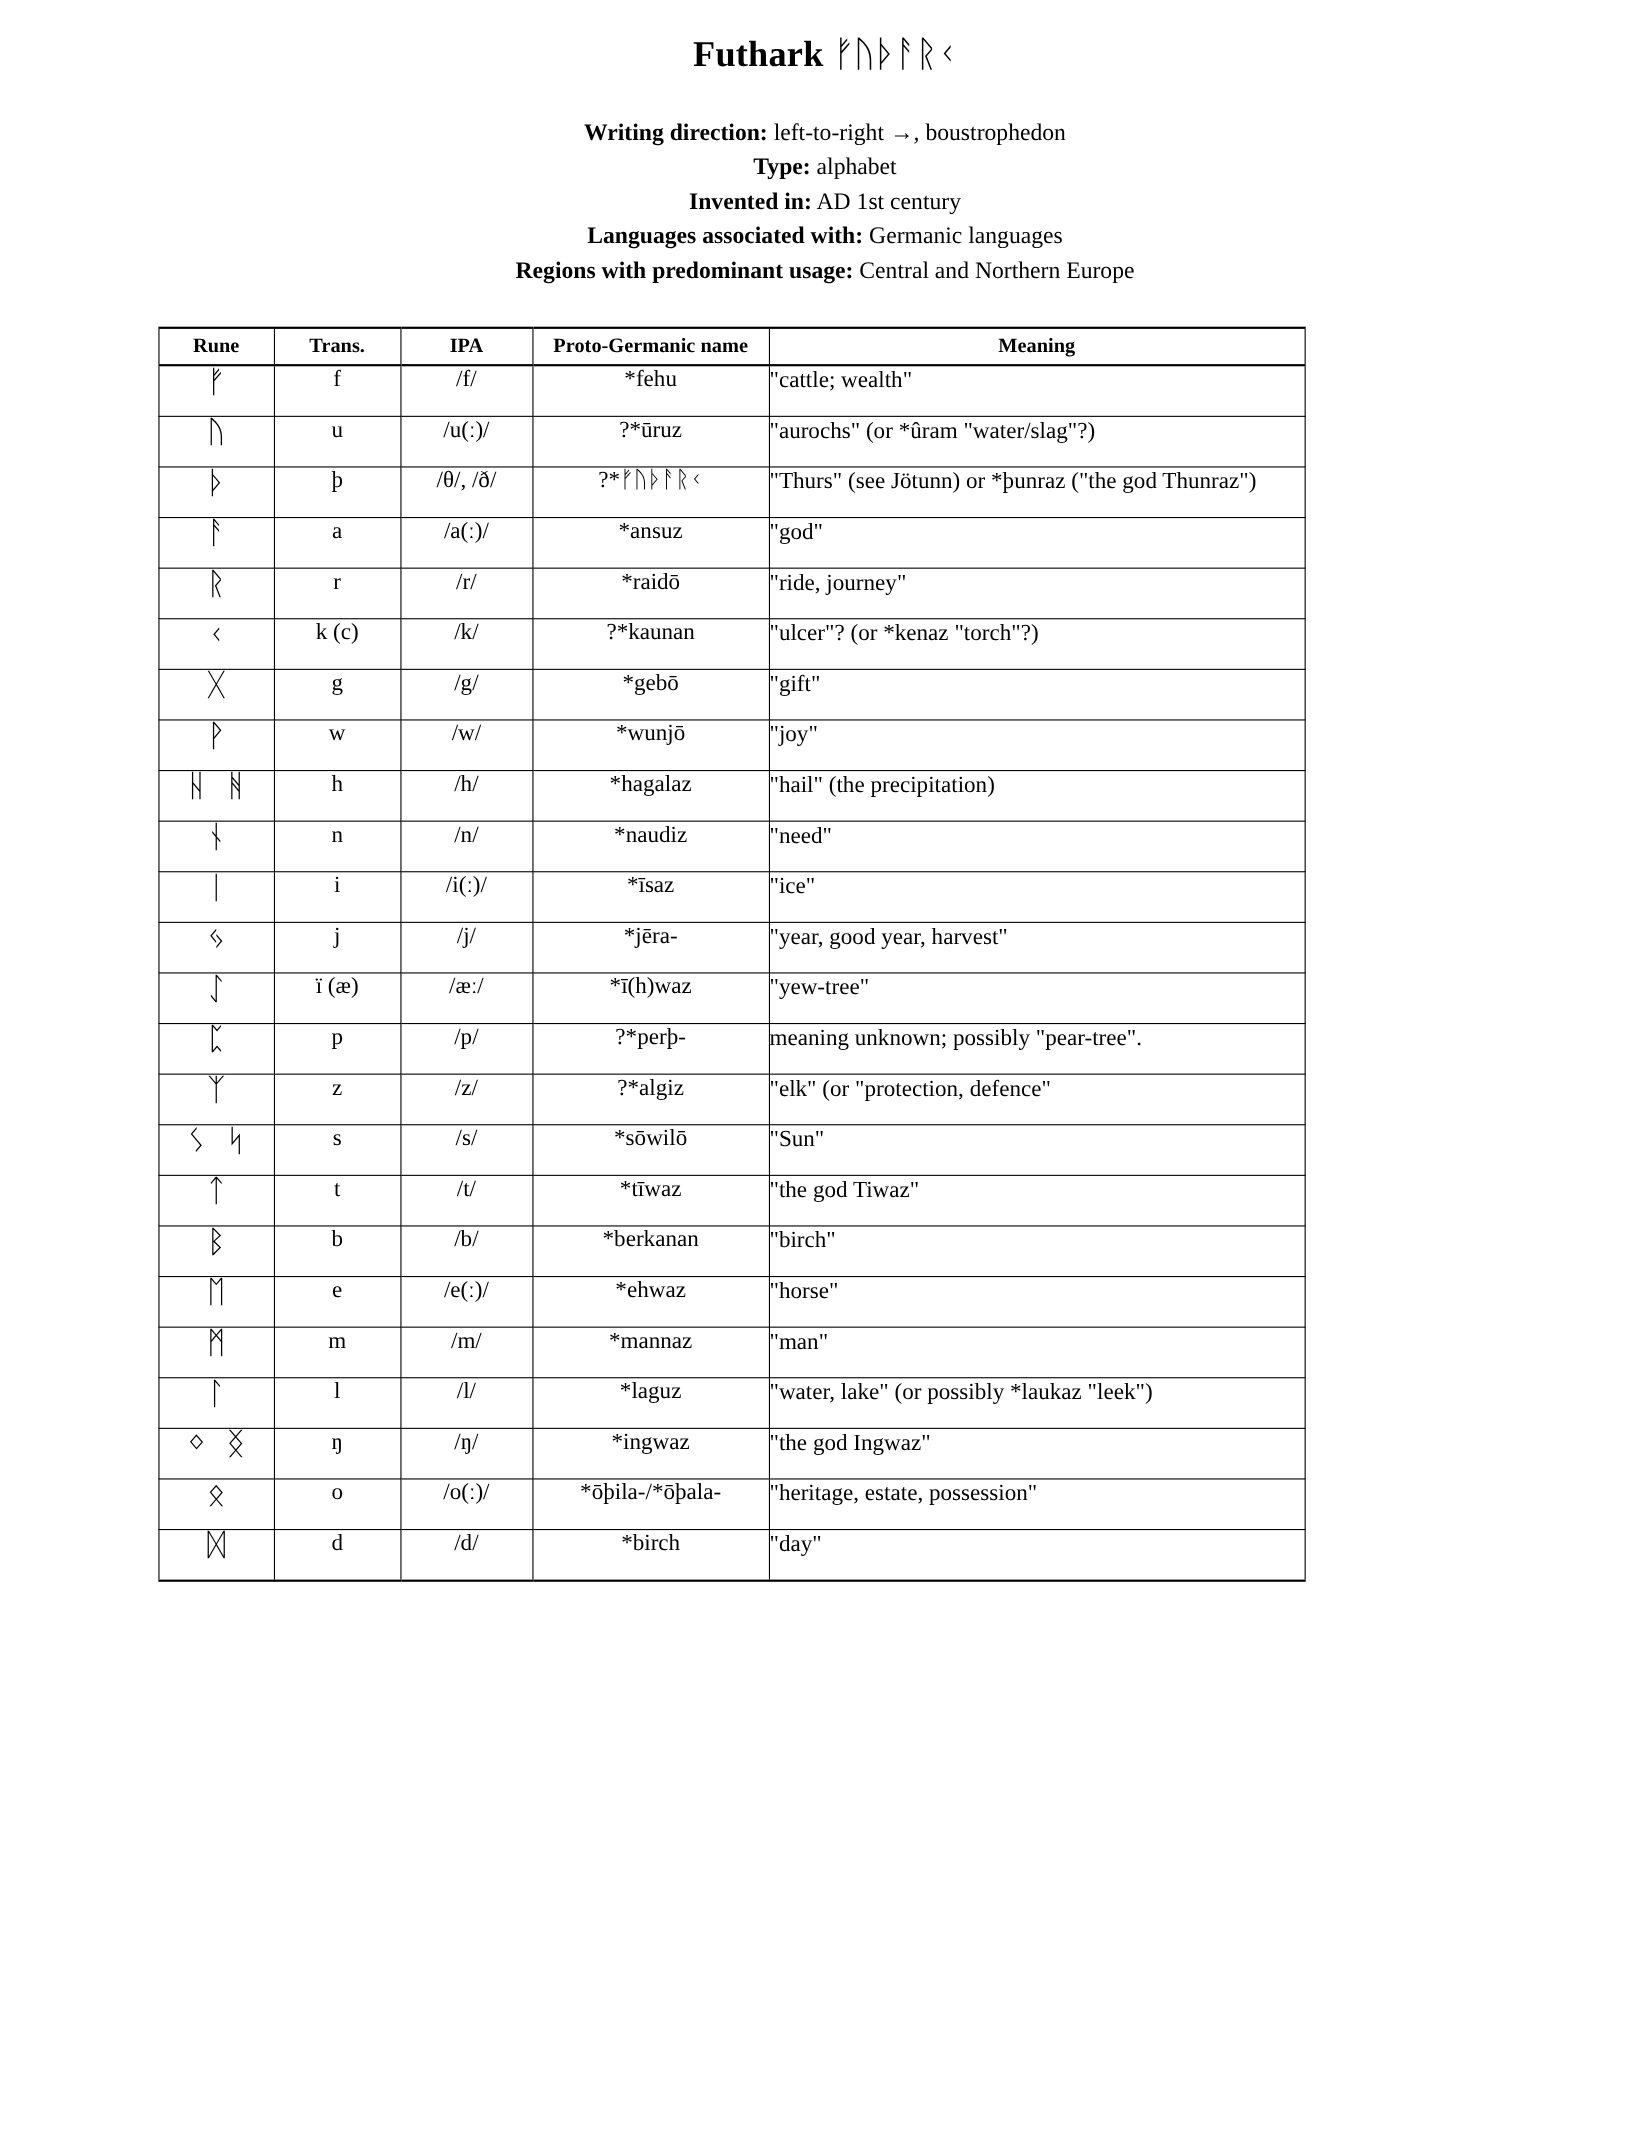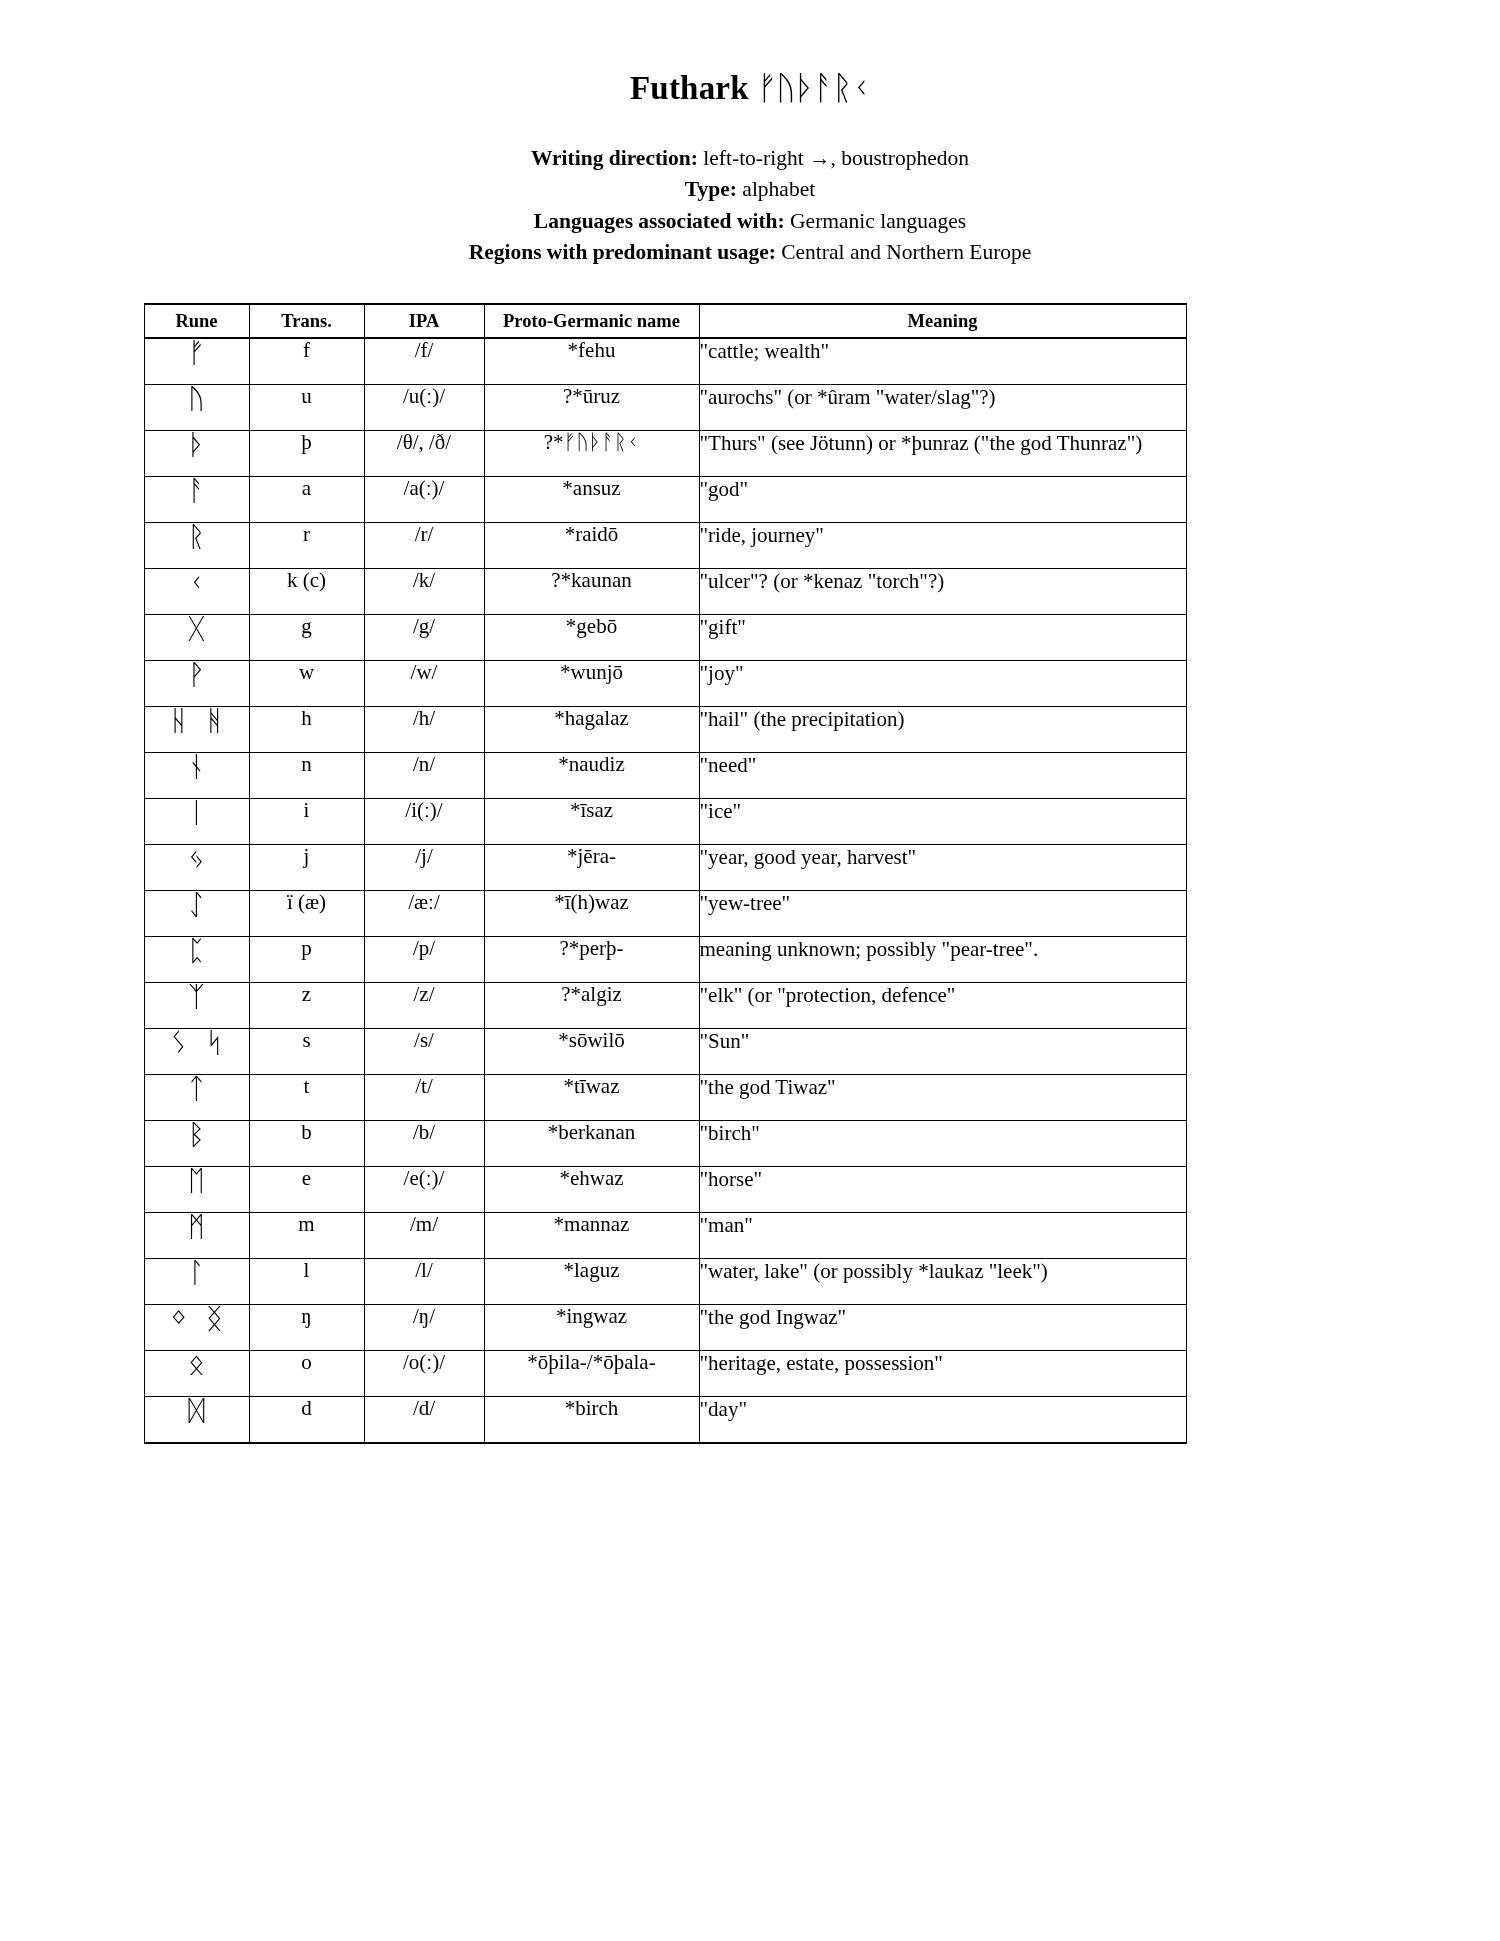--- a/index.html
+++ b/index.html
@@ -12,21 +12,21 @@
     height: 1941px;
     font-family: "Liberation Serif", "DejaVu Serif", serif;
     color: #000000;
     position: relative;
     overflow: hidden;
   }
 
   .page {
     width: 1215px;
     margin: 0 auto;
-    padding-top: 68px;
+    padding-top: 29px;
     box-sizing: border-box;
   }
 
   
   .title {
     text-align: center;
     font-size: 33px;
     font-weight: bold;
     letter-spacing: 0.2px;
     margin: 0 0 34px 0;
@@ -121,20 +121,24 @@
   </h1>
 
   <div class="meta">
     <div class="row">
       <b>Writing direction:</b>
       <span class="val">left-to-right →, boustrophedon</span>
     </div>
     <div class="row">
       <b>Type:</b>
       <span class="val">alphabet</span>
+    </div>
+    <div class="row">
+      <b>Invented in:</b>
+      <span class="val">AD 1st century</span>
     </div>
     <div class="row">
       <b>Languages associated with:</b>
       <span class="val">Germanic languages</span>
     </div>
     <div class="row">
       <b>Regions with predominant usage:</b>
       <span class="val">Central and Northern Europe</span>
     </div>
   </div>

